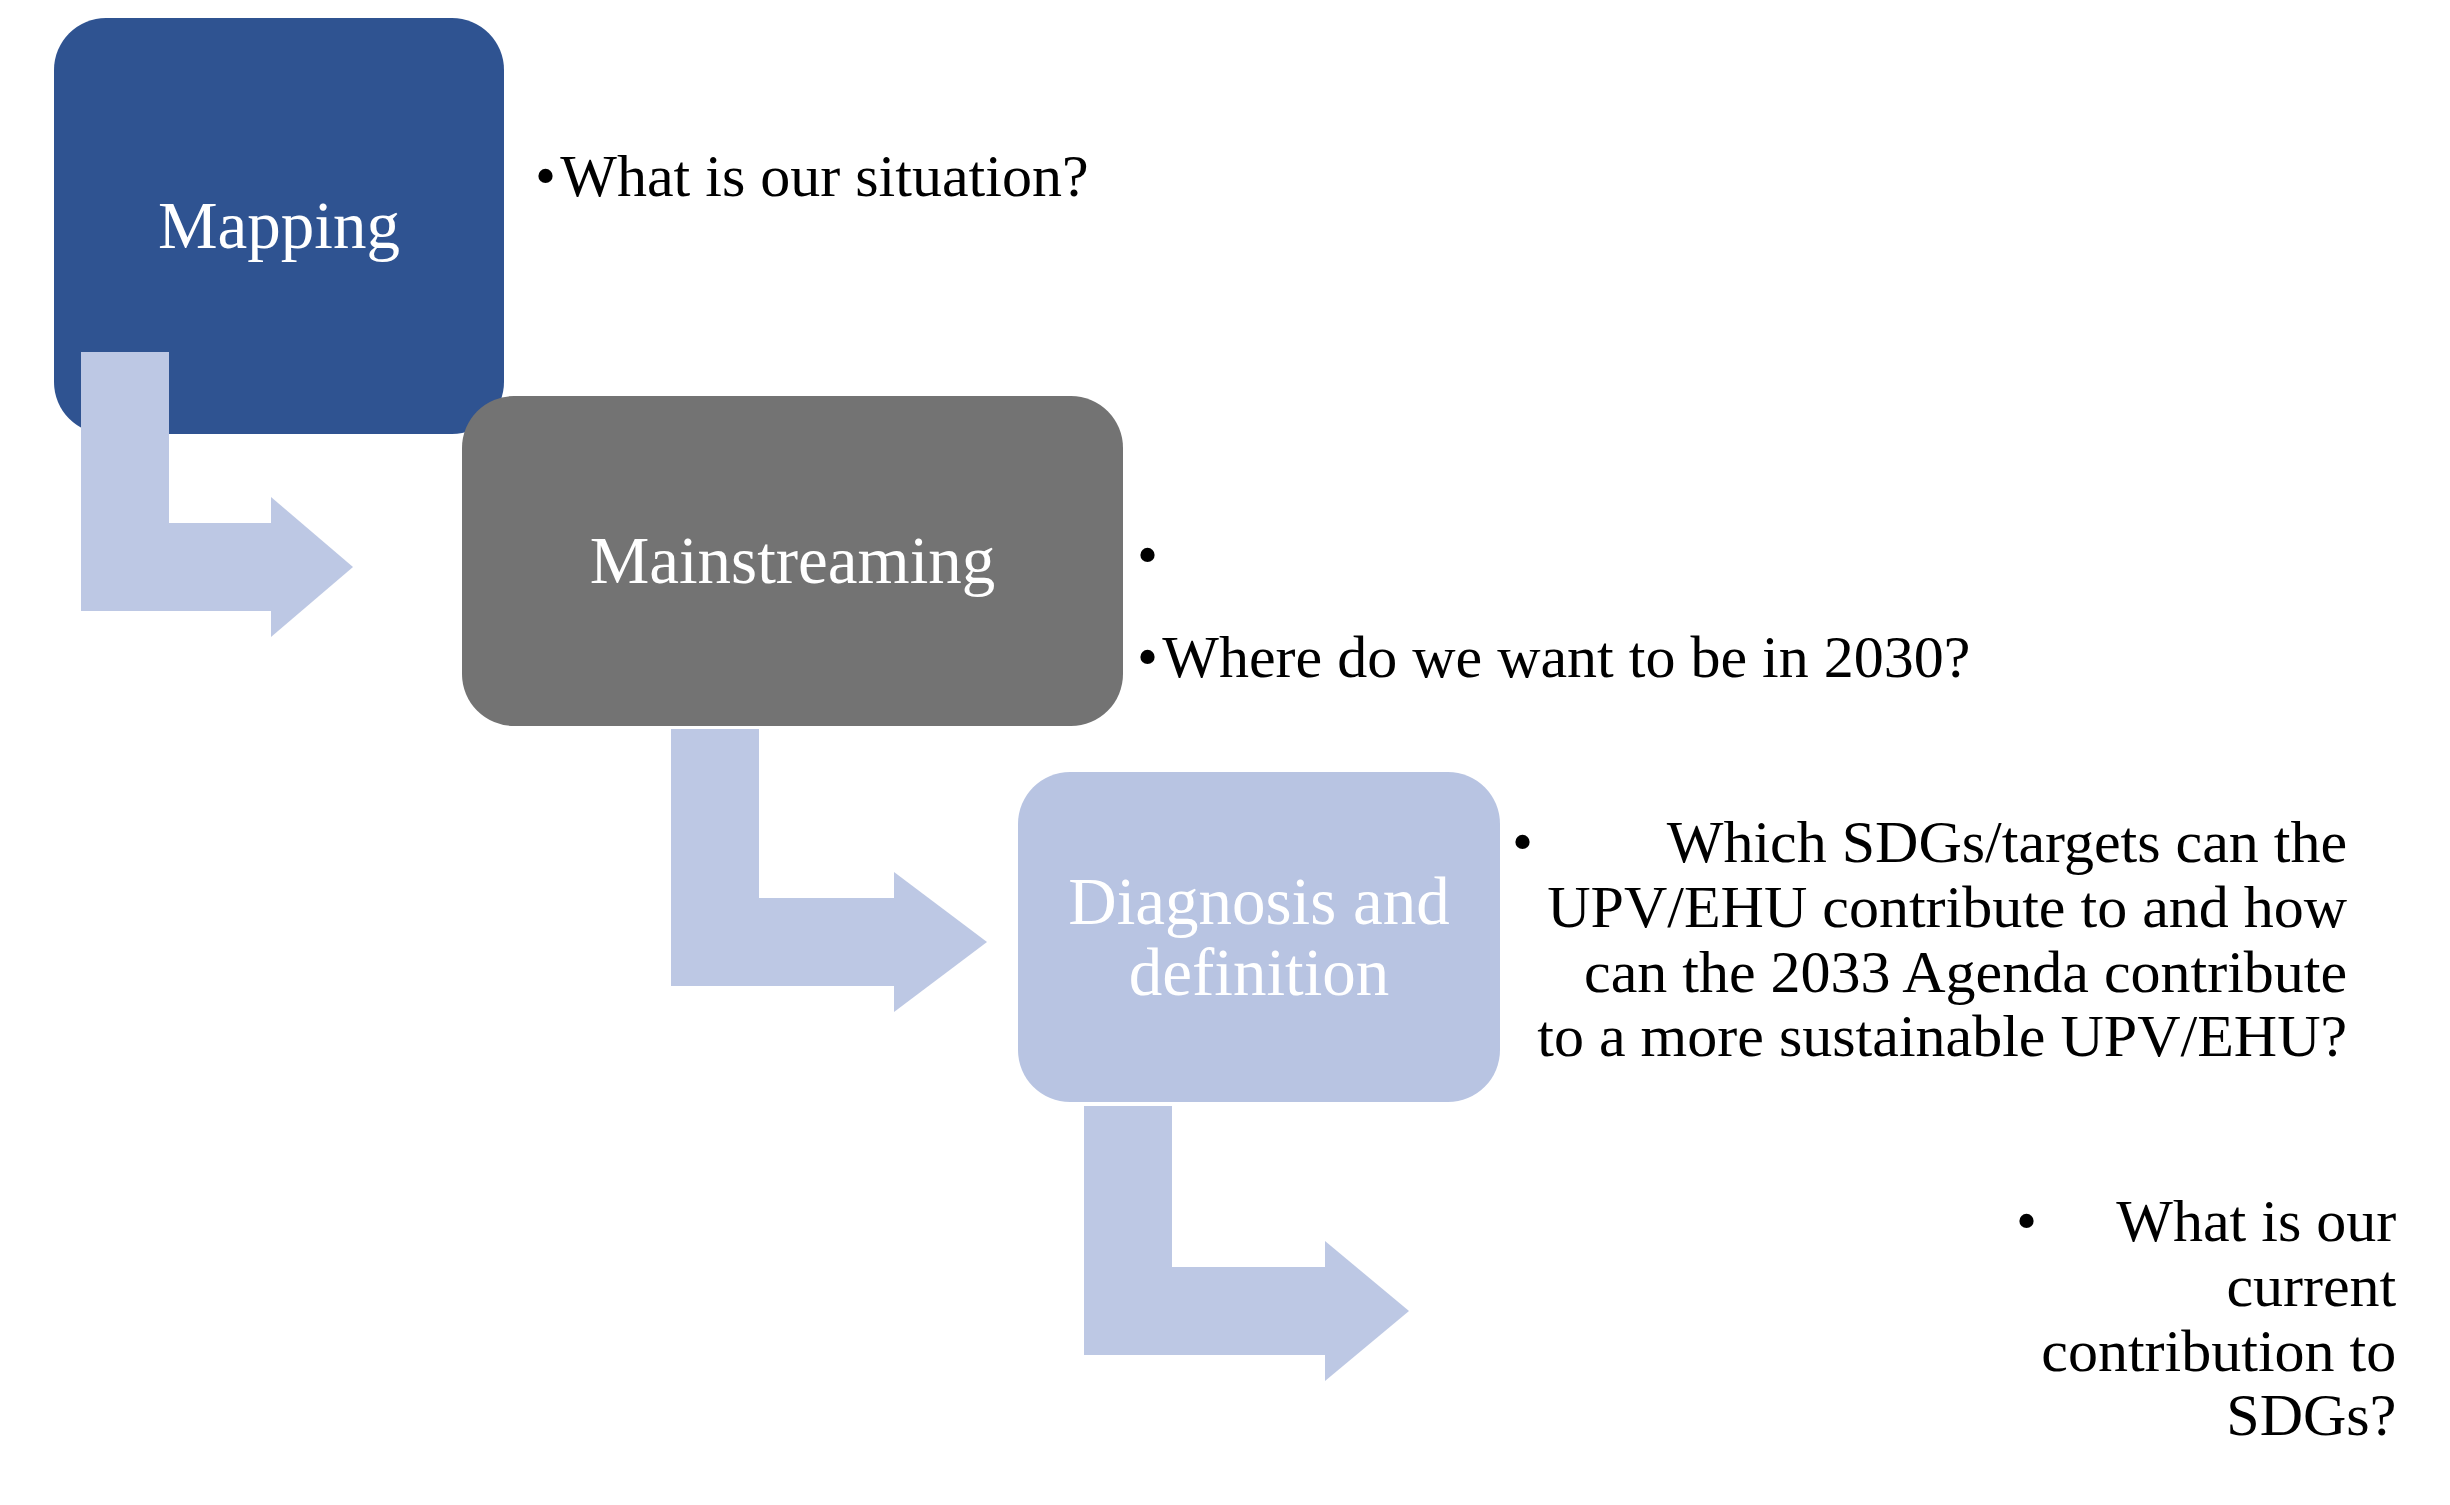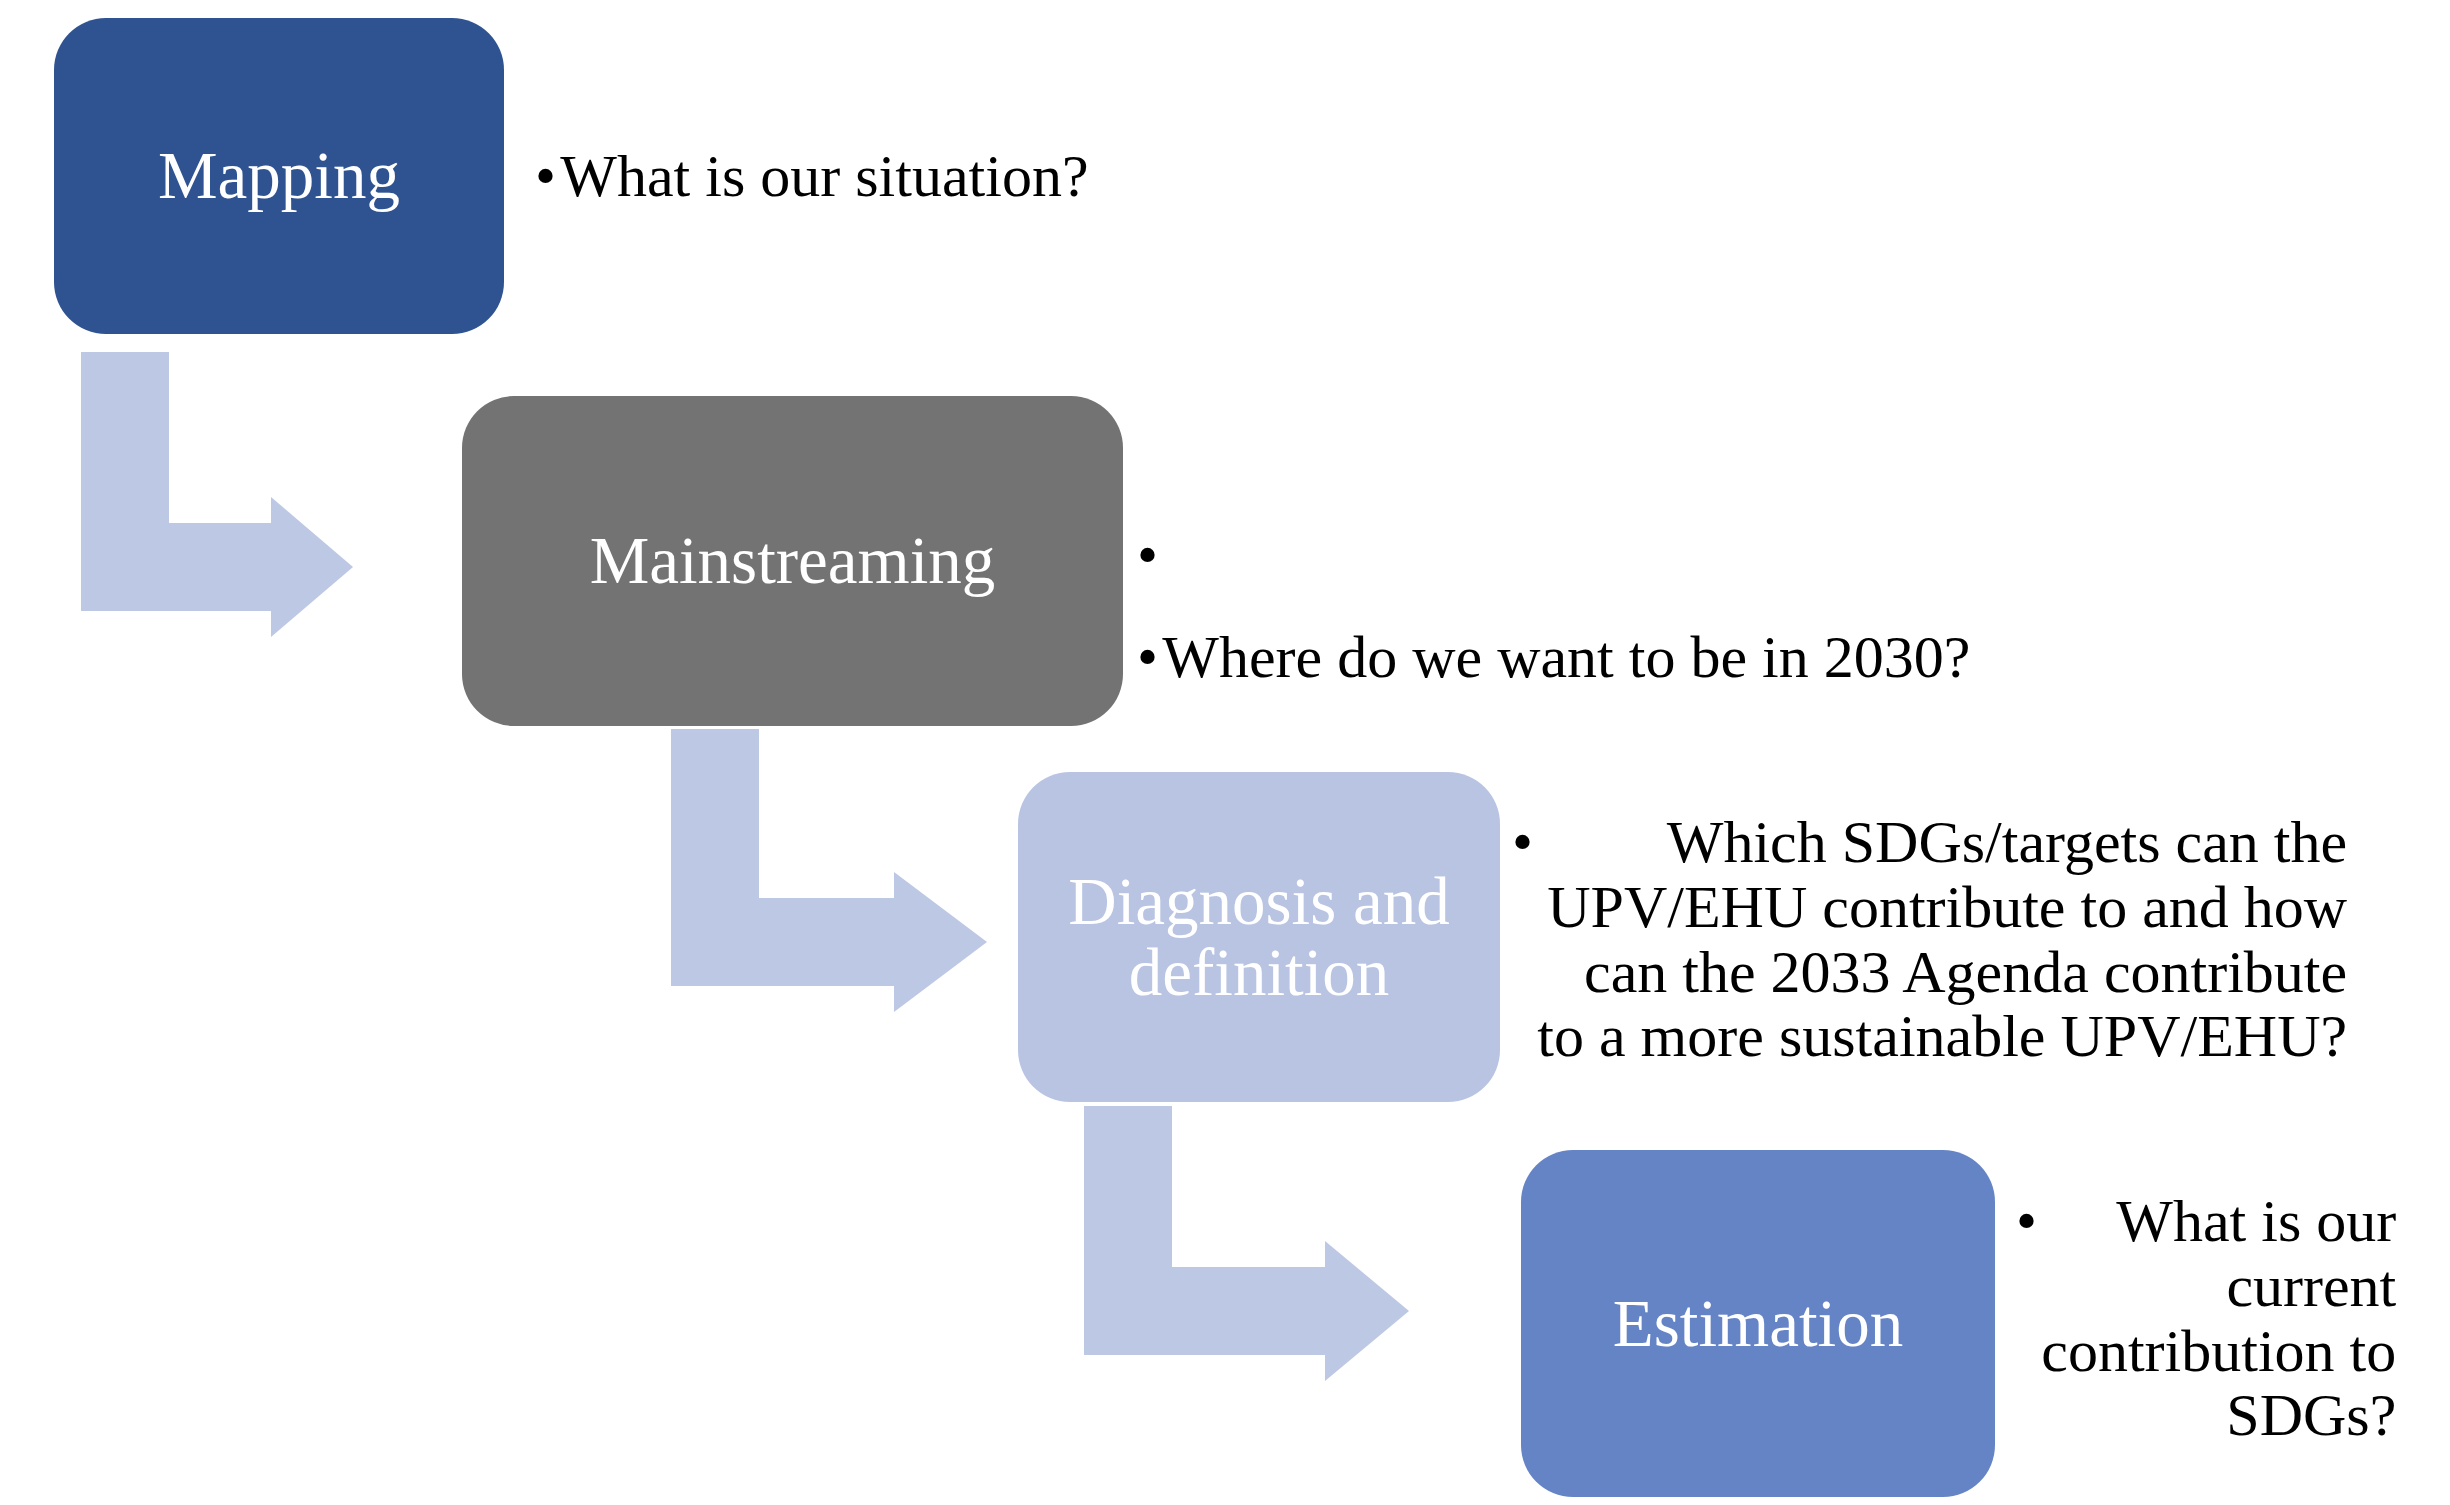--- a/index.html
+++ b/index.html
@@ -12,21 +12,21 @@
   }
   .box{
     position:absolute;
     border-radius:52px;
     display:flex;align-items:center;justify-content:center;
     text-align:center;
     color:#ffffff;
     font-size:67px;line-height:1.06;
     white-space:pre-line;
   }
-  #box1{left:54px;top:18px;width:450px;height:316px;background:#2f5391;}
+  #box1{left:54px;top:18px;width:450px;height:416px;background:#2f5391;}
   #box2{left:462px;top:396px;width:661px;height:330px;background:#737373;}
   #box3{left:1018px;top:772px;width:482px;height:330px;background:#b8c4e2;align-items:center;}
   #box4{left:1521px;top:1150px;width:474px;height:347px;background:#6584c6;}
 
   .bullets{position:absolute;color:#000000;font-size:60px;line-height:1.08;}
   #bullets1{left:535px;top:144px;}
   #bullets2{left:1137px;top:523px;}
   #bullets3{left:1512px;top:810px;}
   #bullets4{left:2016px;top:1189px;}
   .bullet-item{display:flex;align-items:flex-start;}
@@ -80,23 +80,20 @@
     <span>Diagnosis and
 definition</span>
   </div>
 
   <div>
     <div id="a3v" class="arrow-part"></div>
     <div id="a3h" class="arrow-part"></div>
     <div id="a3head" class="arrow-head"></div>
   </div>
 
-  <div id="box4" class="box">
-    <span>Estimation</span>
-  </div>
 
   <div id="bullets1" class="bullets">
     <div class="bullet-item">
       <span class="bullet-dot">•</span>
       <div class="bullet-text">What is our situation?</div>
     </div>
   </div>
 
   <div id="bullets2" class="bullets">
     <div class="bullet-item">

